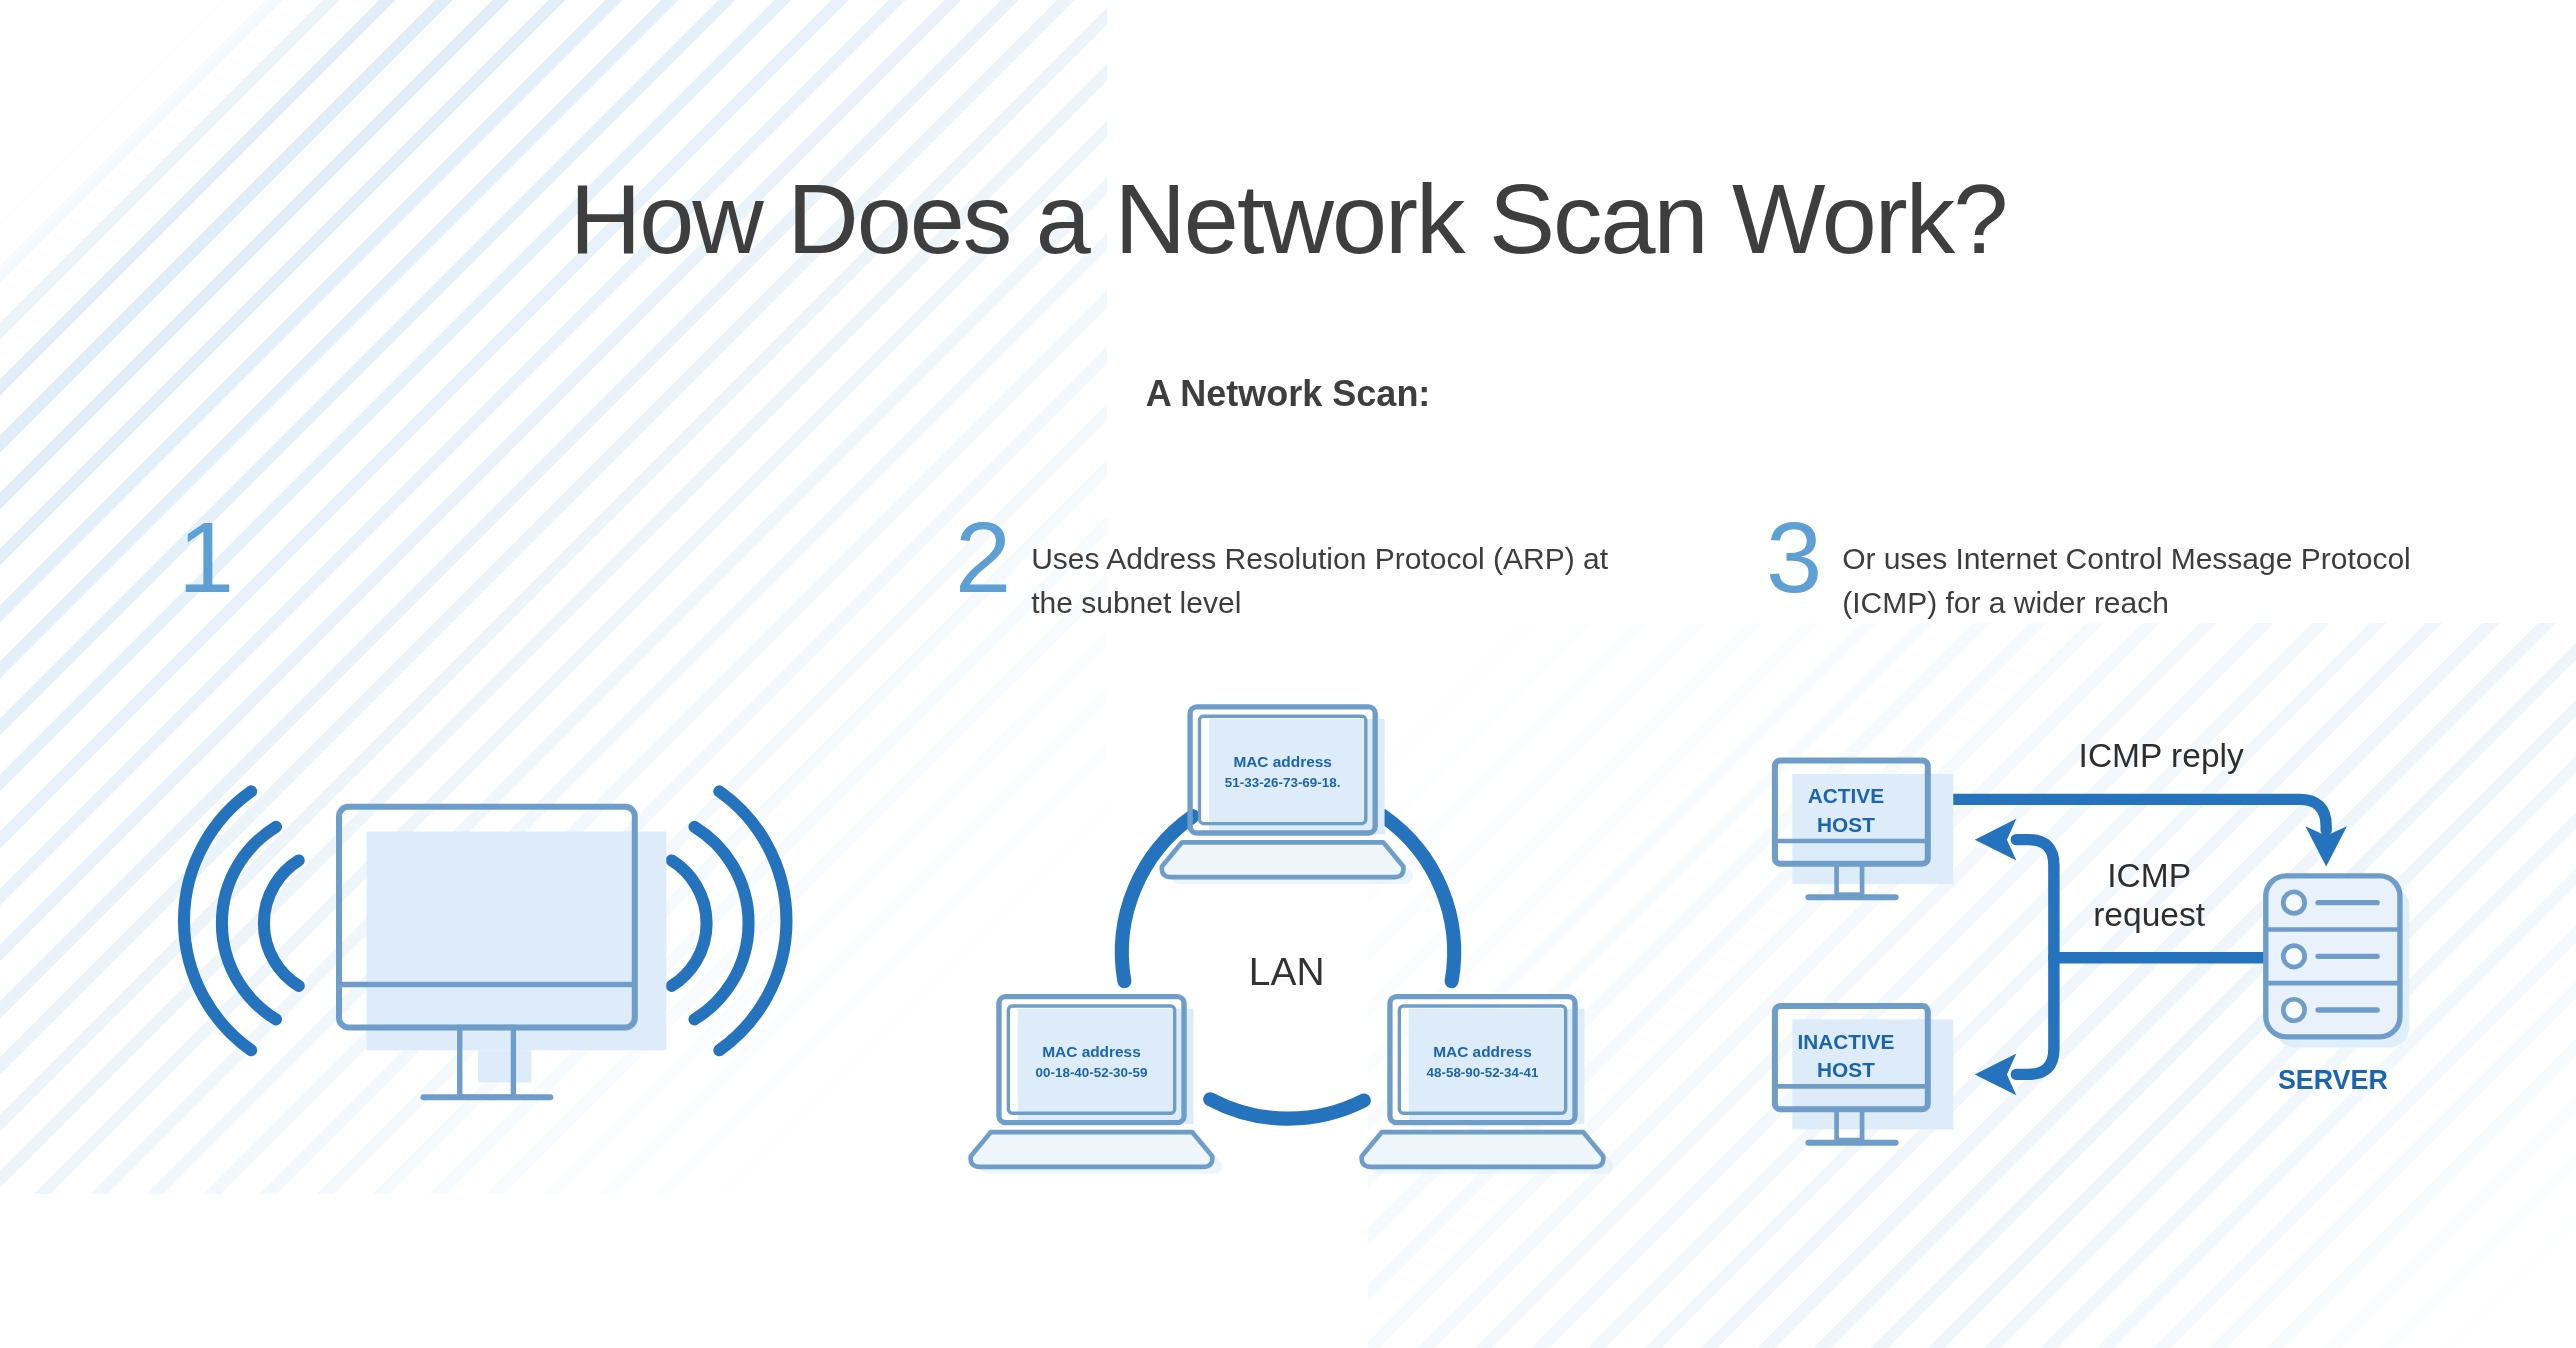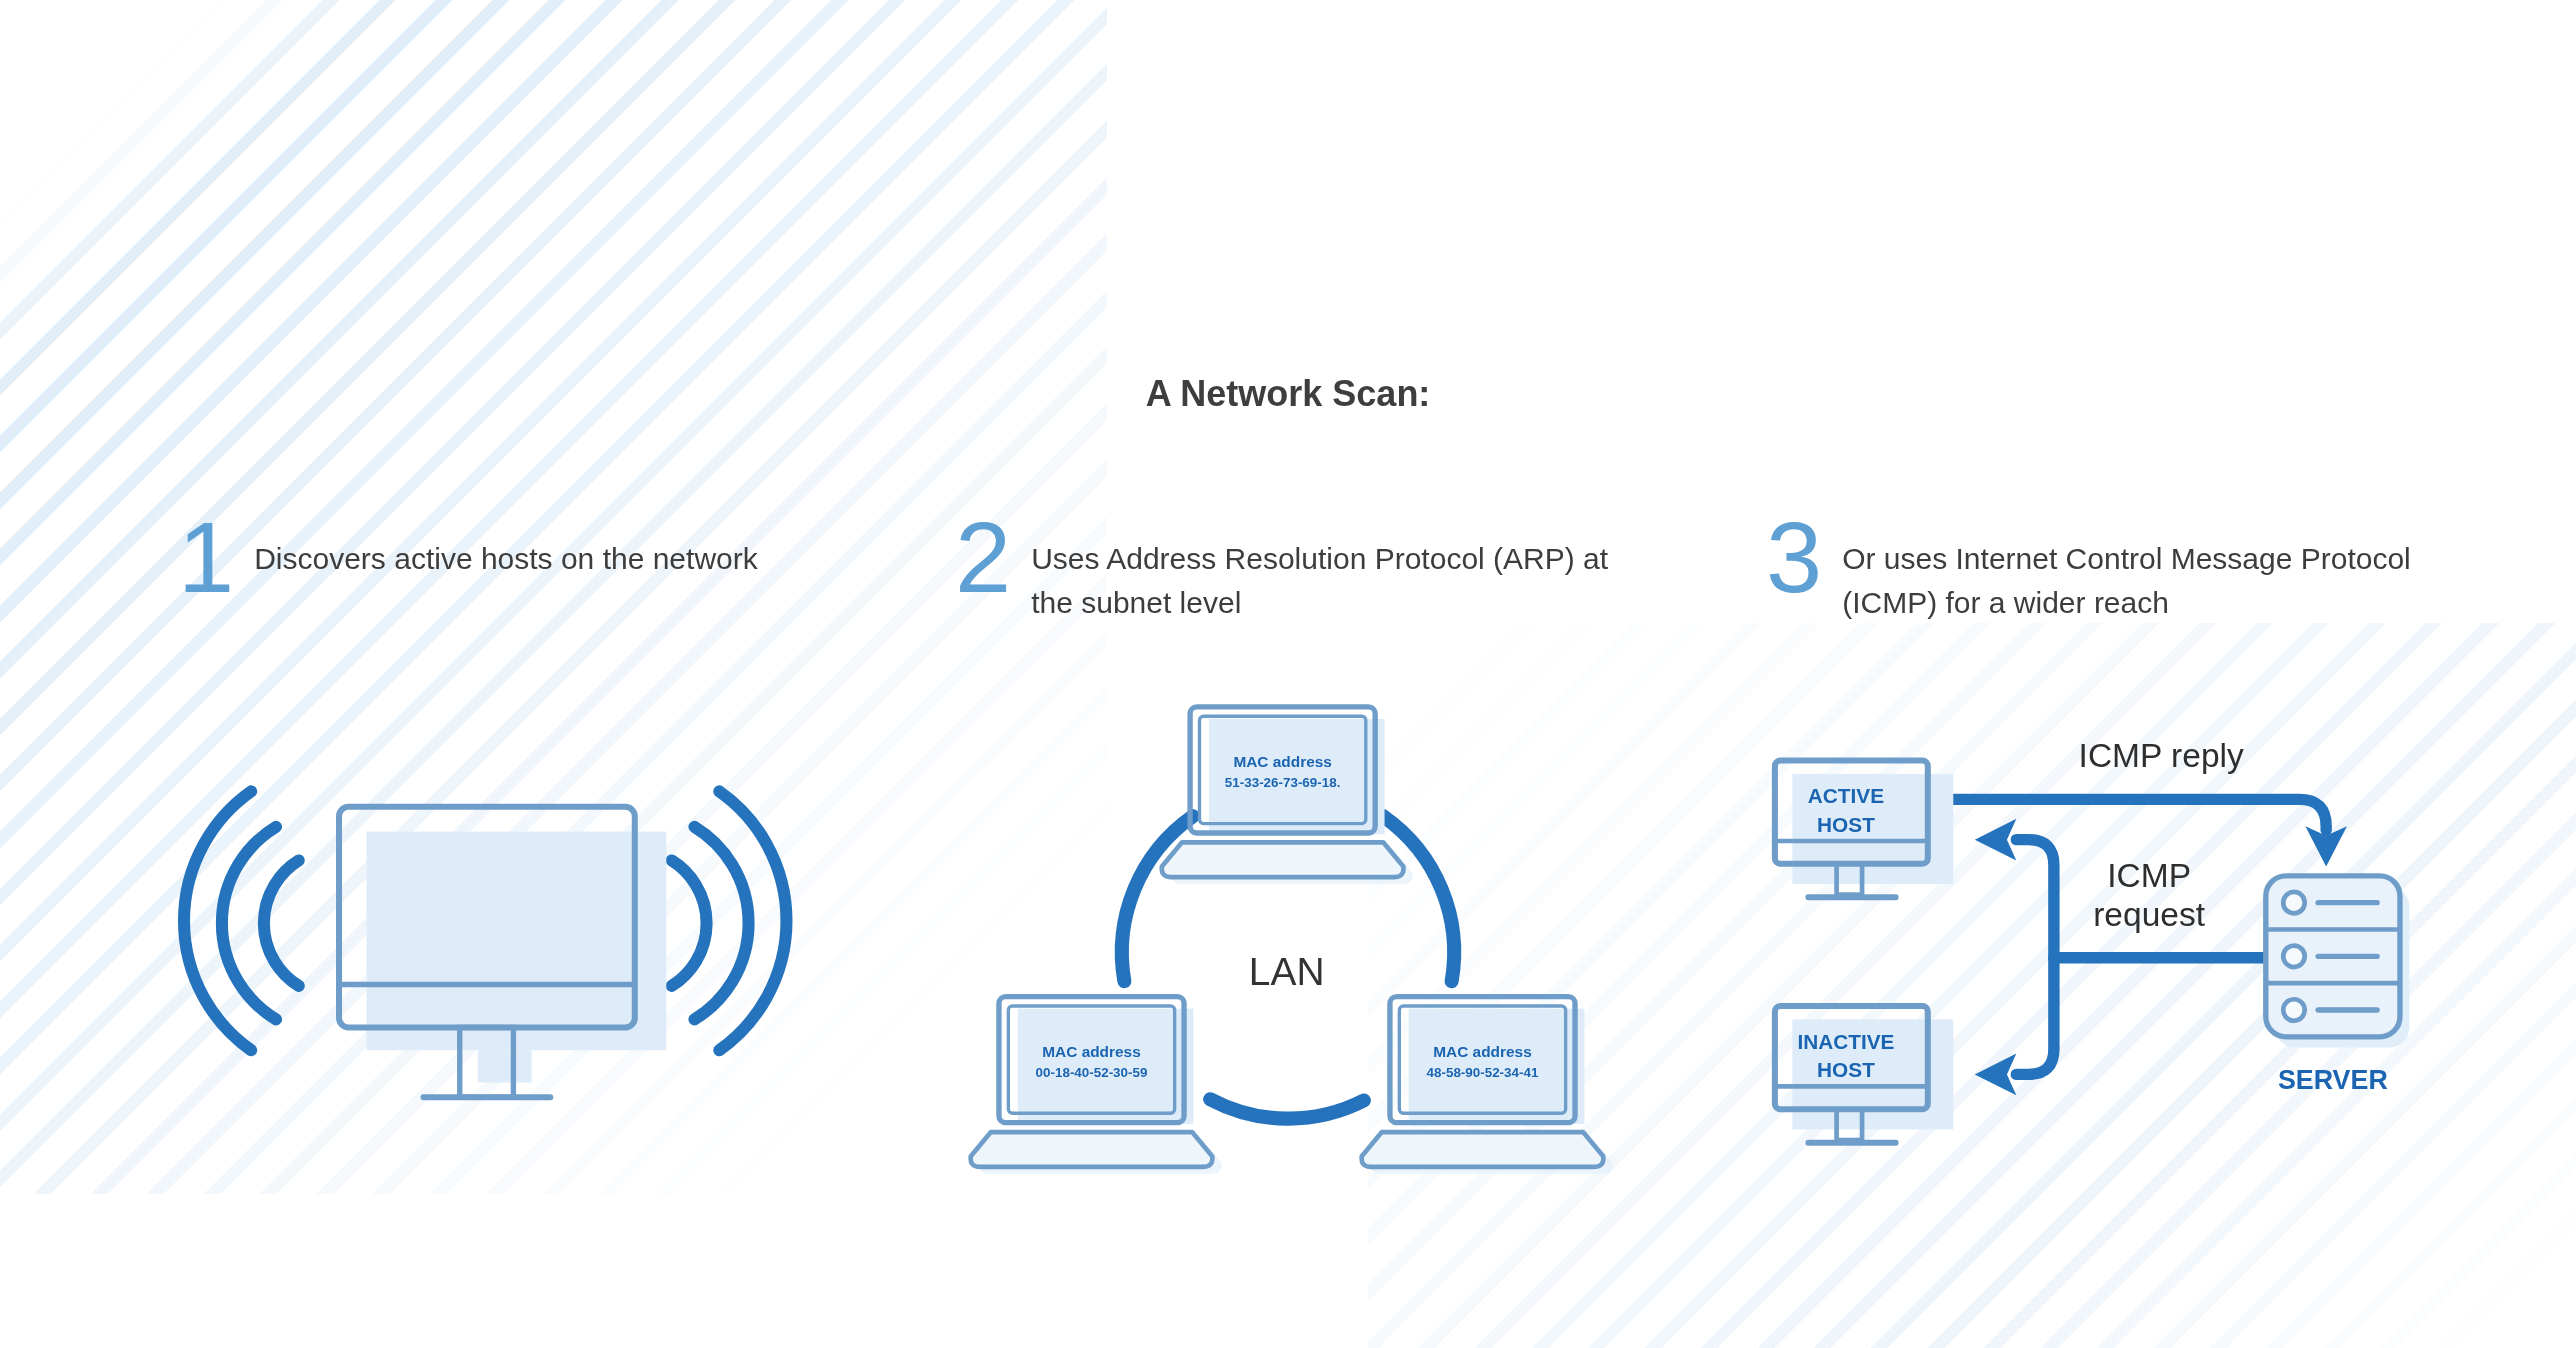--- a/index.html
+++ b/index.html
@@ -47,25 +47,25 @@
   .blue-label{fill:var(--label-blue);font-weight:700;}
   .dark-label{fill:#333333;font-weight:400;}
 </style>
 </head>
 <body>
 <div id="canvas">
 
   <div class="stripes stripes-tl"></div>
   <div class="stripes stripes-br"></div>
 
+  <h1 class="title">How Does a Network Scan Work?</h1>
   <div class="subtitle">A Network Scan:</div>
 
   <div class="step step-1">
     <span class="step-num">1</span>
-    <p class="step-text">Discovers active hosts on the network</p>
   </div>
   <div class="step step-2">
     <span class="step-num">2</span>
     <p class="step-text">Uses Address Resolution Protocol (ARP) at the subnet level</p>
   </div>
   <div class="step step-3">
     <span class="step-num">3</span>
     <p class="step-text">Or uses Internet Control Message Protocol (ICMP) for a wider reach</p>
   </div>
 

